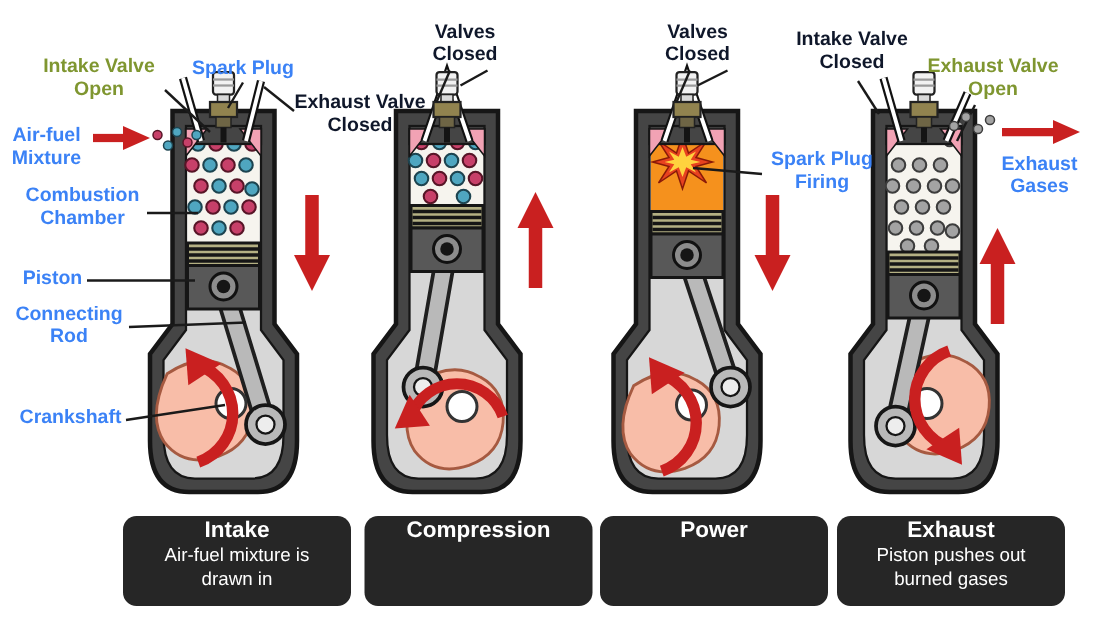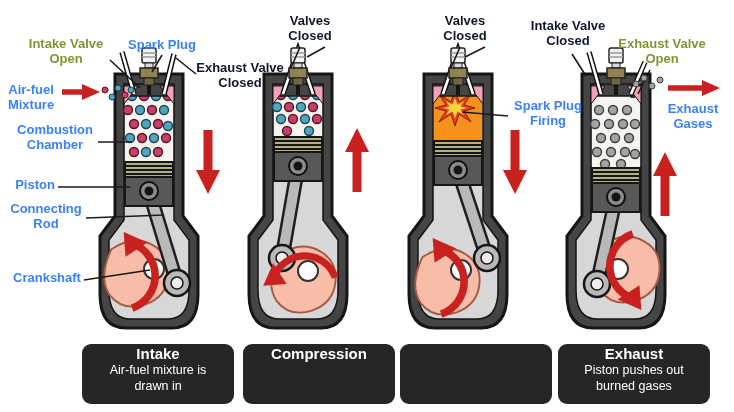--- a/index.html
+++ b/index.html
@@ -305,19 +305,20 @@
 Gases</div>
 
   <div class="caption" id="cap1">
     <div class="cap-title">Intake</div>
     <div class="cap-desc">Air-fuel mixture is drawn in</div>
   </div>
   <div class="caption" id="cap2">
     <div class="cap-title">Compression</div>
   </div>
   <div class="caption" id="cap3">
+    <div class="cap-title">Power</div>
   </div>
   <div class="caption" id="cap4">
     <div class="cap-title">Exhaust</div>
     <div class="cap-desc">Piston pushes out burned gases</div>
   </div>
 
 </div>
 
 </body></html>

